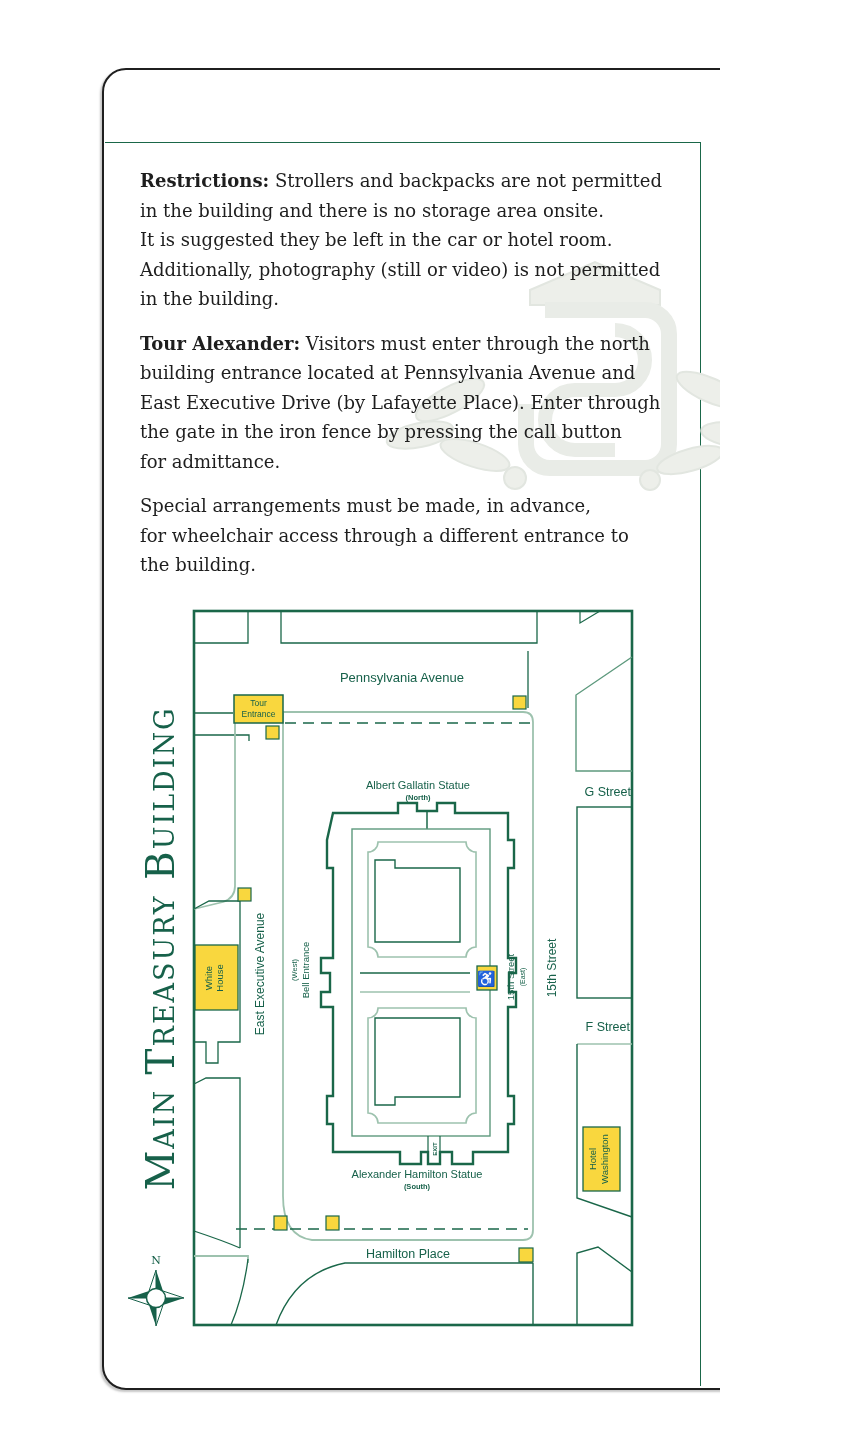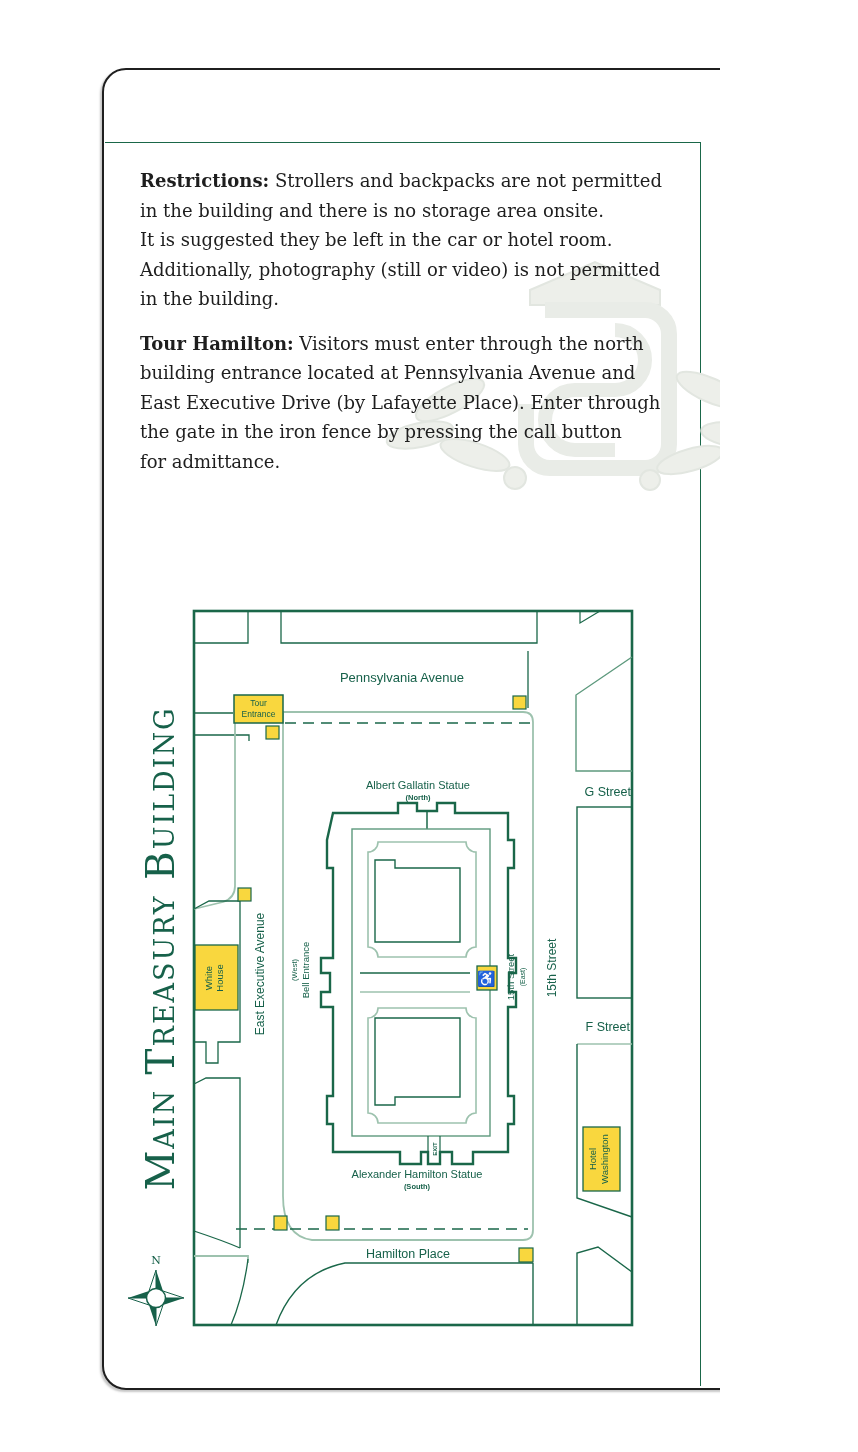--- a/index.html
+++ b/index.html
@@ -49,25 +49,28 @@
       <circle class="wm" cx="388" cy="222" r="9"></circle>
     </svg>
   </div>
 
   <div class="intro">
     <p><b>Restrictions:</b><span class="body"> Strollers and backpacks are not permitted
 in the building and there is no storage area onsite.
 It is suggested they be left in the car or hotel room.
 Additionally, photography (still or video) is not permitted
 in the building.</span></p>
-    <p><b>Tour Hamilton:</b><span class="body"> Visitors must enter through the north
+    <p><b>Tour Alexander:</b><span class="body"> Visitors must enter through the north
 building entrance located at Pennsylvania Avenue and
 East Executive Drive (by Lafayette Place). Enter through
 the gate in the iron fence by pressing the call button
 for admittance.</span></p>
+    <p><b></b><span class="body">Special arrangements must be made, in advance,
+for wheelchair access through a different entrance to
+the building.</span></p>
   </div>
 
   <div class="map-title">Main Treasury Building</div>
 
   <svg class="map-svg" width="858" height="1452" viewBox="0 0 858 1452">
 
     <rect x="194" y="611" width="438" height="714" fill="none" stroke="#1a6749" stroke-width="2.6"></rect>
 
     <path d="M194,643 H248 V611" fill="none" stroke="#1a6749" stroke-width="1.3"></path>
     <path d="M281,611 V643 H537 V611" fill="none" stroke="#1a6749" stroke-width="1.3"></path>

